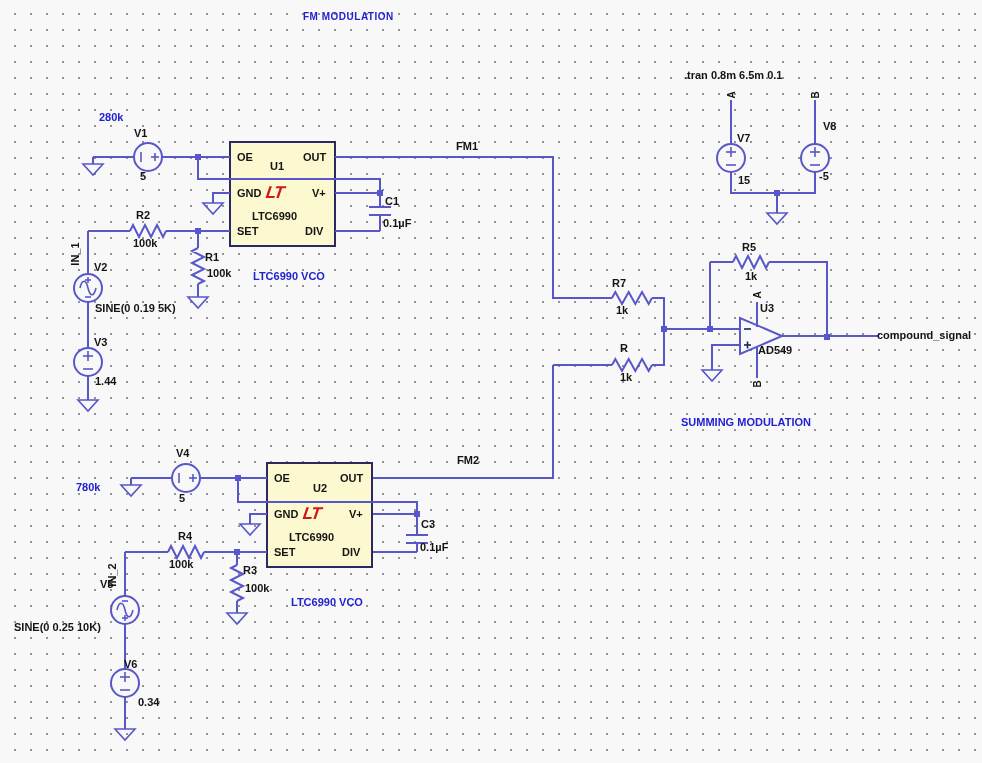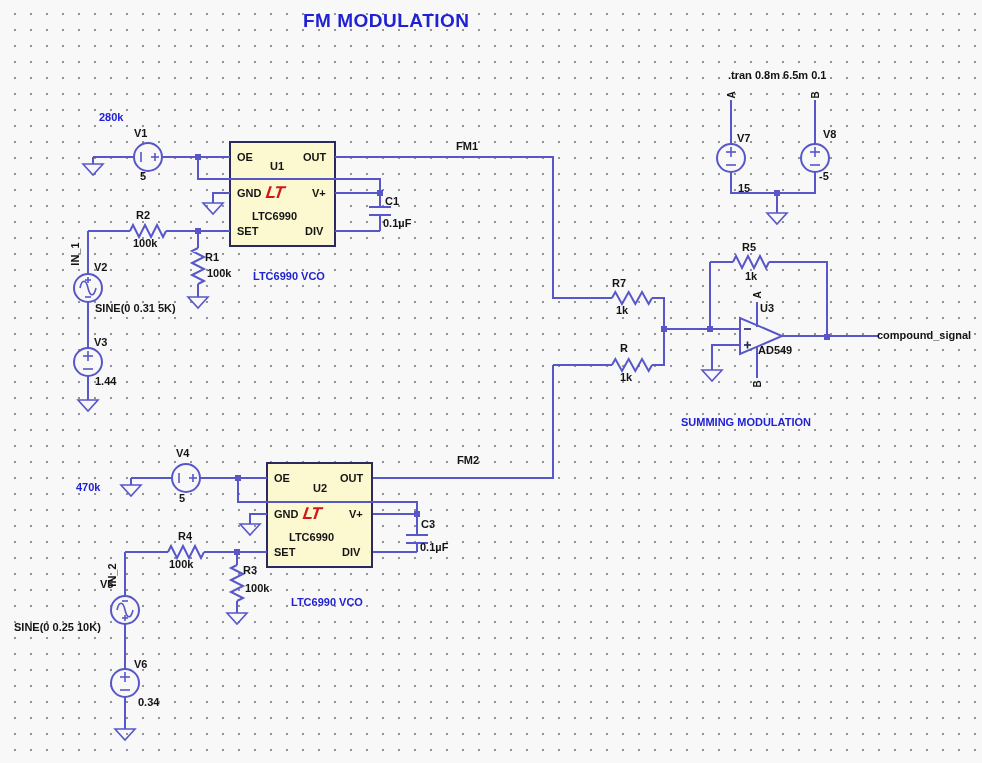--- a/index.html
+++ b/index.html
@@ -6,21 +6,21 @@
   .canvas{
     position:relative;width:982px;height:763px;overflow:hidden;
     background-color:#f8f8f8;
     background-image:radial-gradient(circle,#92929a 1px,rgba(0,0,0,0) 1.2px);
     background-size:16px 16px;background-position:7px 6px;
     font-family:"Liberation Sans",sans-serif;
   }
   svg{position:absolute;left:0;top:0}
   .t{position:absolute;font-weight:700;font-size:11px;color:#141414;white-space:pre;line-height:1.1}
   .c{color:#2121d4}
-  .title{font-size:19px;letter-spacing:.5px}
+  .title{font-size:10px;letter-spacing:.5px}
   .sm{font-size:10px}
   .rc{transform:translate(-50%,-50%) rotate(-90deg)}
   .logo{position:absolute;color:#d01818;font-weight:900;font-style:italic;
         font-size:17px;letter-spacing:-1px;transform:skewX(-8deg);line-height:1}
 </style>
 </head>
 <body>
 
 <div class="canvas">
 
@@ -146,52 +146,52 @@
       <rect x="235" y="475" width="6" height="6" fill="#5757c9"></rect>
       <rect x="414" y="511" width="6" height="6" fill="#5757c9"></rect>
       <rect x="234" y="549" width="6" height="6" fill="#5757c9"></rect>
       <rect x="774" y="190" width="6" height="6" fill="#5757c9"></rect>
       <rect x="661" y="326" width="6" height="6" fill="#5757c9"></rect>
       <rect x="707" y="326" width="6" height="6" fill="#5757c9"></rect>
       <rect x="824" y="334" width="6" height="6" fill="#5757c9"></rect>
     </svg>
 
   <span class="t c title" style="left:303px;top:11px">FM MODULATION</span>
-  <span class="t" style="left:728px;top:69px">.tran 0.8m 6.5m 0.1</span>
+  <span class="t" style="left:684px;top:69px">.tran 0.8m 6.5m 0.1</span>
   <span class="t c" style="left:99px;top:111px">280k</span>
-  <span class="t c" style="left:76px;top:481px">470k</span>
+  <span class="t c" style="left:76px;top:481px">780k</span>
   <span class="t c" style="left:253px;top:270px">LTC6990 VCO</span>
   <span class="t c" style="left:291px;top:596px">LTC6990 VCO</span>
   <span class="t c" style="left:681px;top:416px">SUMMING MODULATION</span>
 
   <span class="t" style="left:456px;top:140px">FM1</span>
   <span class="t" style="left:457px;top:454px">FM2</span>
   <span class="t" style="left:877px;top:329px">compound_signal</span>
   <span class="t rc" style="left:75px;top:254px">IN_1</span>
   <span class="t rc" style="left:112px;top:575px">IN_2</span>
   <span class="t rc sm" style="left:731px;top:95px">A</span>
   <span class="t rc sm" style="left:815px;top:95px">B</span>
   <span class="t rc sm" style="left:757px;top:295px">A</span>
   <span class="t rc sm" style="left:757px;top:384px">B</span>
 
   <span class="t" style="left:134px;top:127px">V1</span>
   <span class="t" style="left:140px;top:170px">5</span>
   <span class="t" style="left:94px;top:261px">V2</span>
-  <span class="t" style="left:95px;top:302px">SINE(0 0.31 5K)</span>
+  <span class="t" style="left:95px;top:302px">SINE(0 0.19 5K)</span>
   <span class="t" style="left:94px;top:336px">V3</span>
   <span class="t" style="left:95px;top:375px">1.44</span>
   <span class="t" style="left:176px;top:447px">V4</span>
   <span class="t" style="left:179px;top:492px">5</span>
   <span class="t" style="left:100px;top:578px">V5</span>
   <span class="t" style="left:14px;top:621px">SINE(0 0.25 10K)</span>
-  <span class="t" style="left:134px;top:658px">V6</span>
+  <span class="t" style="left:124px;top:658px">V6</span>
   <span class="t" style="left:138px;top:696px">0.34</span>
   <span class="t" style="left:737px;top:132px">V7</span>
-  <span class="t" style="left:738px;top:182px">15</span>
-  <span class="t" style="left:823px;top:128px">V8</span>
+  <span class="t" style="left:738px;top:174px">15</span>
+  <span class="t" style="left:823px;top:120px">V8</span>
   <span class="t" style="left:819px;top:170px">-5</span>
 
   <span class="t" style="left:205px;top:251px">R1</span>
   <span class="t" style="left:207px;top:267px">100k</span>
   <span class="t" style="left:136px;top:209px">R2</span>
   <span class="t" style="left:133px;top:237px">100k</span>
   <span class="t" style="left:243px;top:564px">R3</span>
   <span class="t" style="left:245px;top:582px">100k</span>
   <span class="t" style="left:178px;top:530px">R4</span>
   <span class="t" style="left:169px;top:558px">100k</span>

